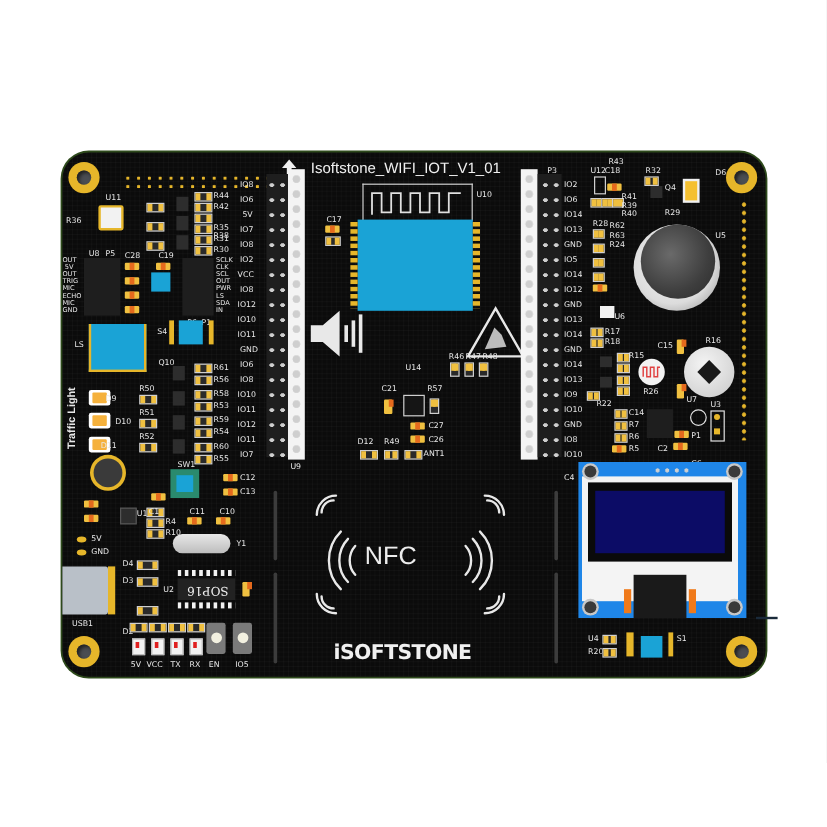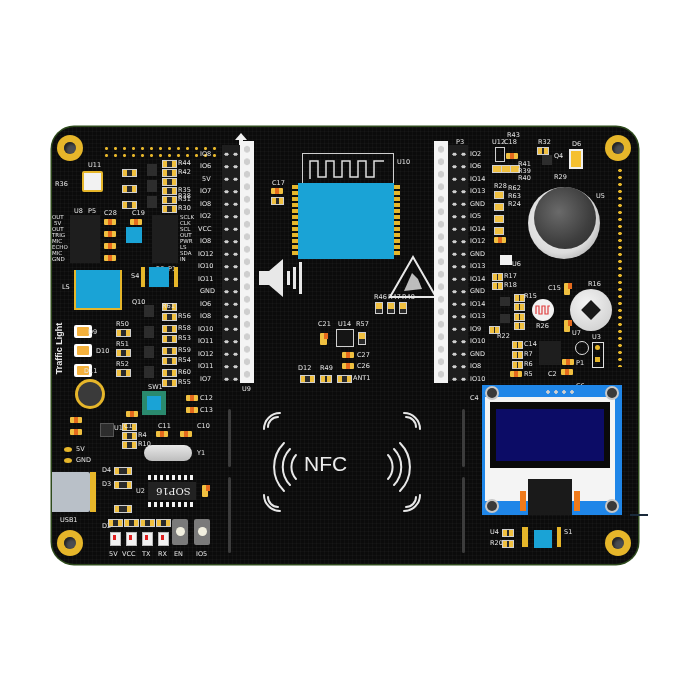--- a/index.html
+++ b/index.html
@@ -30,20 +30,21 @@
 
 <div class="board">
 
   <div class="hole" style="left:5px;top:8px"></div>
   <div class="hole" style="left:553px;top:8px"></div>
   <div class="hole" style="left:5px;top:403px"></div>
   <div class="hole" style="left:553px;top:403px"></div>
 
   <div class="abs" style="left:183px;top:6px;width:0;height:0;border-left:6px solid transparent;border-right:6px solid transparent;border-bottom:7px solid #f0f0f0;"></div>
   <div class="abs" style="left:187px;top:12px;width:4px;height:10px;background:#f0f0f0;"></div>
+  <div class="title" style="left:207px;top:6px">Isoftstone_WIFI_IOT_V1_01</div>
 
   <div class="abs" style="left:50px;top:18px;width:130px;height:12px;background-image:radial-gradient(circle,#e6b62a 1.3px,transparent 1.6px);background-size:9px 7px;"></div>
 
   <div class="abs" style="left:30px;top:44px;width:17px;height:17px;background:#f2f2f2;border:2px solid #e6b62a;border-radius:2px;"></div>
   <div class="silk" style="left:36px;top:35px">U11</div>
   <div class="silk" style="left:3px;top:54px">R36</div>
 
   <div class="smd" style="left:70px;top:42px"></div>
   <div class="smd" style="left:70px;top:58px"></div>
   <div class="smd" style="left:70px;top:74px"></div>
@@ -123,21 +124,21 @@
   <div class="text-chip" style="left:92px;top:239px;width:10px;height:12px"></div>
   <div class="silk" style="left:80px;top:172px">Q10</div>
   <div class="smd" style="left:110px;top:176px"></div>
   <div class="smd" style="left:110px;top:186px"></div>
   <div class="smd" style="left:110px;top:198px"></div>
   <div class="smd" style="left:110px;top:208px"></div>
   <div class="smd" style="left:110px;top:220px"></div>
   <div class="smd" style="left:110px;top:230px"></div>
   <div class="smd" style="left:110px;top:242px"></div>
   <div class="smd" style="left:110px;top:252px"></div>
-  <div class="silk" style="left:110px;top:176px">R61</div>
+  <div class="silk" style="left:126px;top:176px">R61</div>
   <div class="silk" style="left:126px;top:186px">R56</div>
   <div class="silk" style="left:126px;top:198px">R58</div>
   <div class="silk" style="left:126px;top:208px">R53</div>
   <div class="silk" style="left:126px;top:220px">R59</div>
   <div class="silk" style="left:126px;top:230px">R54</div>
   <div class="silk" style="left:126px;top:242px">R60</div>
   <div class="silk" style="left:126px;top:252px">R55</div>
 
   <div class="abs" style="left:26px;top:255px;width:24px;height:24px;border-radius:50%;background:#3a3a3a;box-shadow:0 0 0 3px #e6b62a;"></div>
 
@@ -156,21 +157,21 @@
   <div class="cap" style="left:74px;top:284px"></div>
   <div class="smd" style="left:70px;top:296px"></div>
   <div class="smd" style="left:70px;top:305px"></div>
   <div class="smd" style="left:70px;top:314px"></div>
   <div class="silk" style="left:72px;top:296px">C1</div>
   <div class="silk" style="left:86px;top:305px">R4</div>
   <div class="silk" style="left:86px;top:314px">R10</div>
   <div class="cap" style="left:104px;top:304px"></div>
   <div class="cap" style="left:128px;top:304px"></div>
   <div class="silk" style="left:106px;top:296px">C11</div>
-  <div class="silk" style="left:145px;top:296px">C10</div>
+  <div class="silk" style="left:131px;top:296px">C10</div>
 
   <div class="abs" style="left:12px;top:320px;width:8px;height:5px;border-radius:50%;background:#e6b62a"></div>
   <div class="silk" style="left:24px;top:319px">5V</div>
   <div class="abs" style="left:12px;top:331px;width:8px;height:5px;border-radius:50%;background:#e6b62a"></div>
   <div class="silk" style="left:24px;top:330px">GND</div>
 
   <div class="abs" style="left:92px;top:318px;width:48px;height:16px;border-radius:8px;background:linear-gradient(#e8e8e8,#bdbdbd);"></div>
   <div class="silk" style="left:145px;top:323px">Y1</div>
 
   <div class="abs" style="left:-6px;top:345px;width:44px;height:40px;background:#b9c0c8;border-radius:2px;"></div>
@@ -267,21 +268,21 @@
 
   <div class="silk" style="left:322px;top:167px">R46</div>
   <div class="silk" style="left:336px;top:167px">R47</div>
   <div class="silk" style="left:350px;top:167px">R48</div>
   <div class="smd" style="left:323px;top:175px;width:6px;height:10px"></div>
   <div class="smd" style="left:335px;top:175px;width:6px;height:10px"></div>
   <div class="smd" style="left:347px;top:175px;width:6px;height:10px"></div>
 
   <div class="abs" style="left:284px;top:202px;width:16px;height:16px;border:1px solid #cfcfcf;background:#151515;"></div>
   <div class="silk" style="left:266px;top:194px">C21</div>
-  <div class="silk" style="left:286px;top:194px">U14</div>
+  <div class="silk" style="left:286px;top:176px">U14</div>
   <div class="silk" style="left:304px;top:194px">R57</div>
   <div class="cap" style="left:268px;top:206px;width:7px;height:12px"></div>
   <div class="smd" style="left:306px;top:205px;width:6px;height:11px"></div>
   <div class="cap" style="left:290px;top:225px"></div>
   <div class="cap" style="left:290px;top:236px"></div>
   <div class="silk" style="left:305px;top:225px">C27</div>
   <div class="silk" style="left:305px;top:236px">C26</div>
   <div class="silk" style="left:246px;top:238px">D12</div>
   <div class="silk" style="left:268px;top:238px">R49</div>
   <div class="smd" style="left:248px;top:248px"></div>
@@ -307,20 +308,21 @@
       <path d="M44 48 A18 18 0 0 0 44 72"></path>
         <path d="M38 42 A26 26 0 0 0 38 78"></path>
         <path d="M32 36 A34 34 0 0 0 32 84"></path>
       <path d="M136 48 A18 18 0 0 1 136 72"></path>
         <path d="M142 42 A26 26 0 0 1 142 78"></path>
         <path d="M148 36 A34 34 0 0 1 148 84"></path>
     </g>
   </svg>
   <div class="abs" style="left:252px;top:325px;font-size:21px;color:#ececec;font-family:'Liberation Sans',sans-serif;">NFC</div>
 
+  <div class="abs" style="left:226px;top:407px;font-size:17px;font-weight:bold;color:#f0f0f0;font-family:'DejaVu Sans',sans-serif;letter-spacing:-0.5px;">iSOFTSTONE</div>
 
   <div class="white-strip" style="left:382px;top:14px;width:14px;height:242px;background-image:radial-gradient(circle,#cfcfcf 3px,transparent 3.5px);background-size:14px 12.5px;background-position:0 2px;"></div>
   <div class="dark-strip" style="left:396px;top:18px;width:20px;height:236px;"></div>
   <div class="abs" style="left:398px;top:18px;width:18px;height:236px;background-image:radial-gradient(ellipse 2.5px 1.5px,#cfcfcf 90%,transparent 100%);background-size:9px 12.5px;background-position:0 3px;"></div>
   <div class="silk" style="left:404px;top:12px">P3</div>
 
   <div class="silk" style="left:418px;top:24px">IO2</div>
   <div class="silk" style="left:418px;top:36px">IO6</div>
   <div class="silk" style="left:418px;top:49px">IO14</div>
   <div class="silk" style="left:418px;top:61px">IO13</div>
@@ -342,21 +344,21 @@
 
   <div class="abs" style="left:443px;top:20px;width:8px;height:13px;border:1px solid #cfcfcf;"></div>
   <div class="silk" style="left:440px;top:12px">U12</div>
   <div class="silk" style="left:452px;top:12px">C18</div>
   <div class="silk" style="left:455px;top:5px">R43</div>
   <div class="cap" style="left:454px;top:26px"></div>
   <div class="silk" style="left:486px;top:12px">R32</div>
   <div class="smd" style="left:485px;top:20px;width:10px"></div>
   <div class="text-chip" style="left:490px;top:28px;width:10px;height:10px"></div>
   <div class="silk" style="left:502px;top:26px">Q4</div>
-  <div class="silk" style="left:520px;top:14px">D6</div>
+  <div class="silk" style="left:544px;top:14px">D6</div>
   <div class="abs" style="left:517px;top:22px;width:14px;height:20px;background:#f0f0f0;"></div>
   <div class="abs" style="left:519px;top:24px;width:10px;height:16px;background:#f5c030;"></div>
 
   <div class="smd" style="left:440px;top:38px;width:8px"></div>
   <div class="smd" style="left:449px;top:38px;width:8px"></div>
   <div class="smd" style="left:458px;top:38px;width:8px"></div>
   <div class="silk" style="left:466px;top:34px">R41</div>
   <div class="silk" style="left:466px;top:41px">R39</div>
   <div class="silk" style="left:466px;top:48px">R40</div>
   <div class="silk" style="left:502px;top:47px">R29</div>

